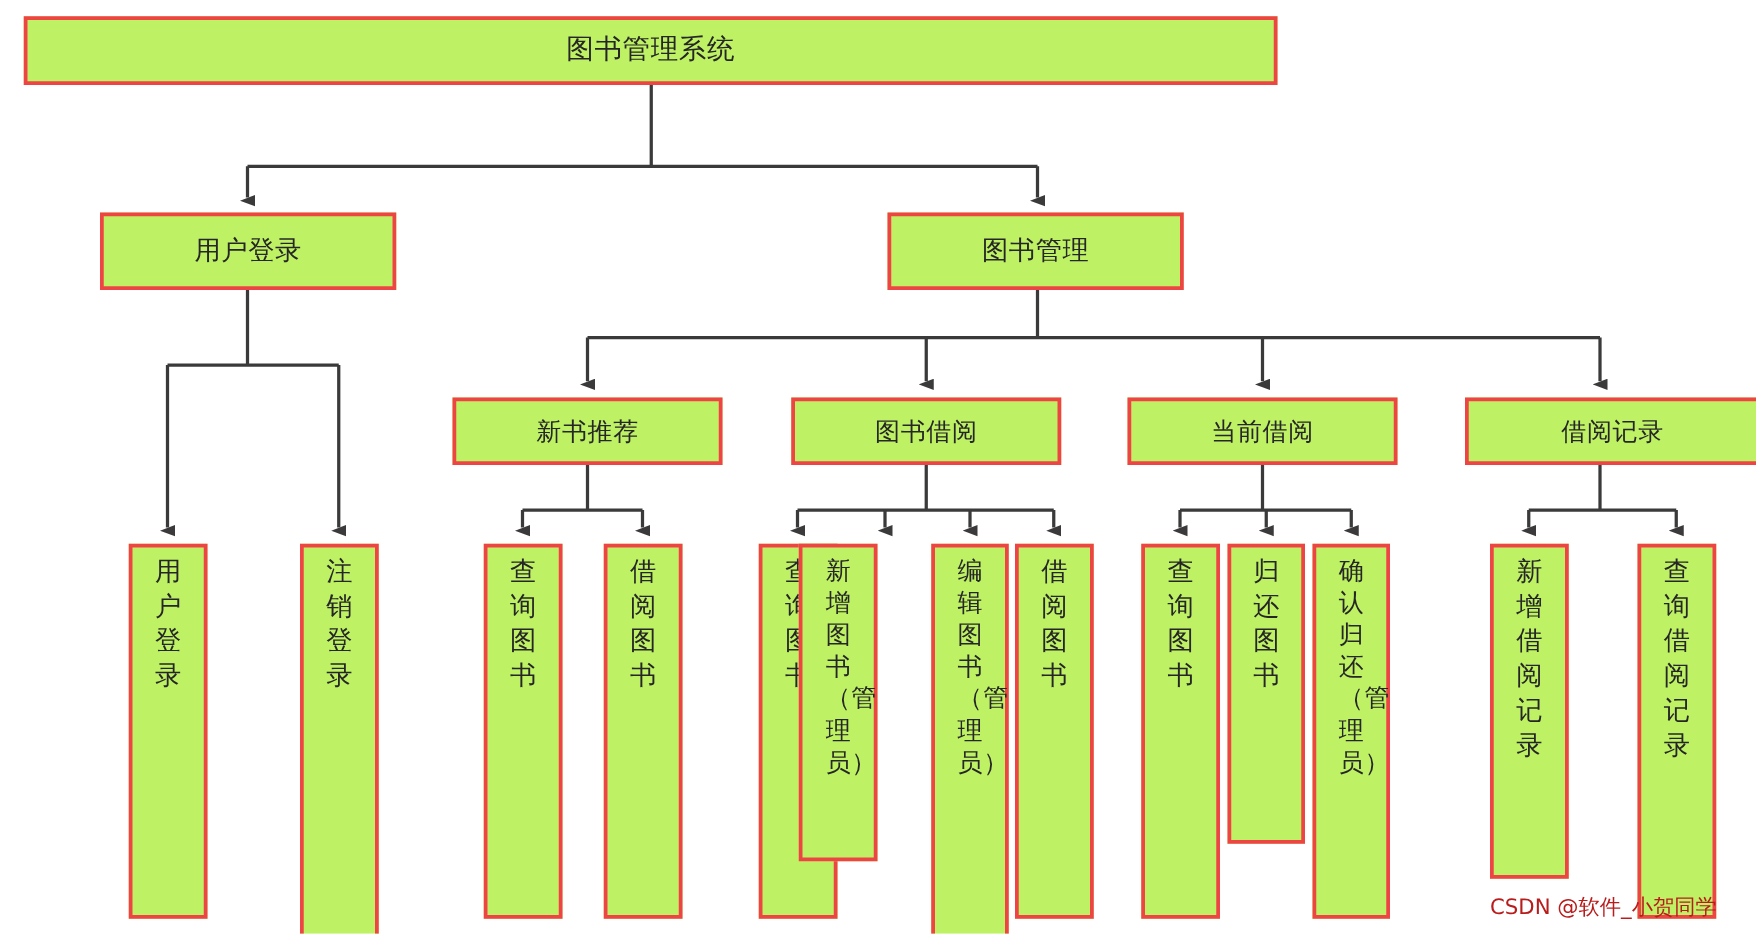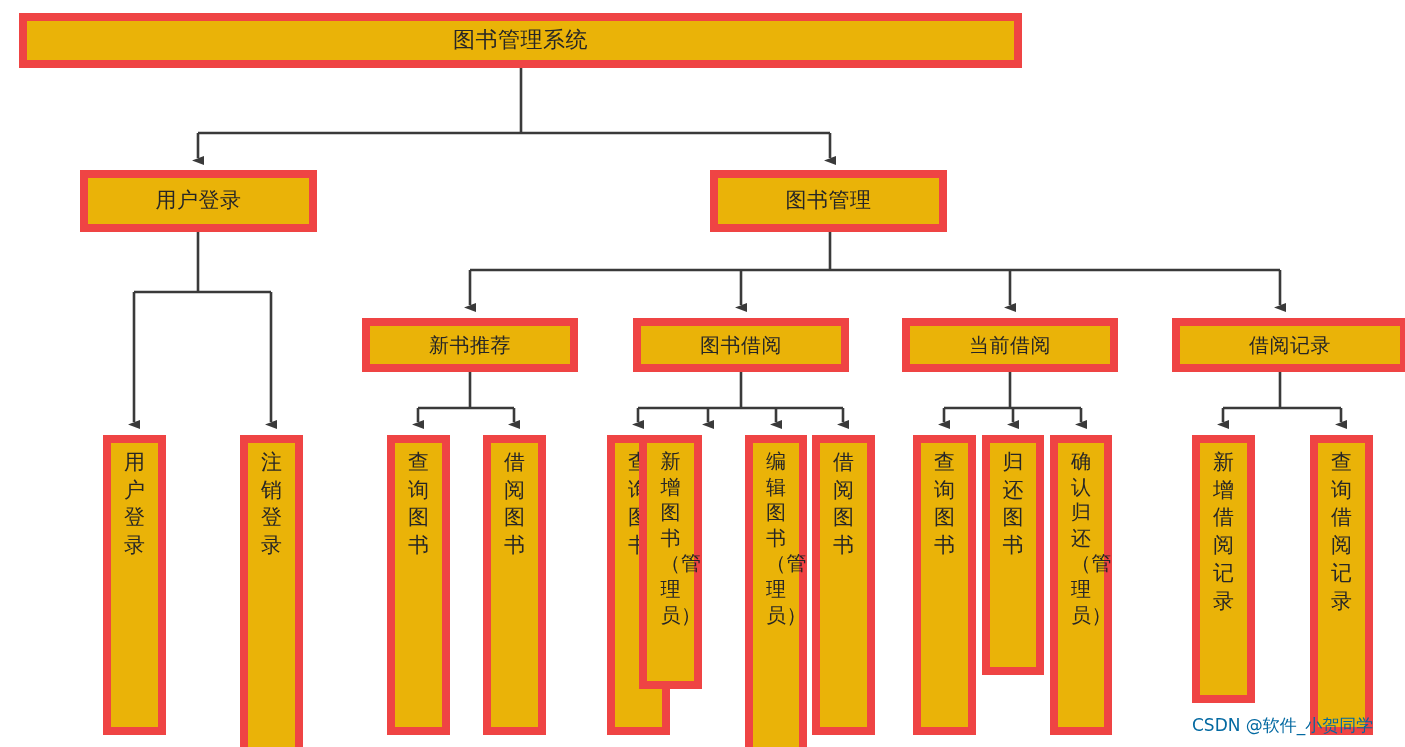--- a/index.html
+++ b/index.html
@@ -21,22 +21,22 @@
   #connector-layer {
     position: absolute;
     left: 0;
     top: 0;
     width: 1405px;
     height: 747px;
   }
   .node {
     position: absolute;
     box-sizing: border-box;
-    border: 8px solid #ef4444;
-    background: #eab308;
+    border: 3px solid #ef4444;
+    background: #bef264;
     display: flex;
     align-items: center;
     justify-content: center;
     color: #262626;
     z-index: 2;
   }
   .node-label {
     display: block;
     text-align: center;
     line-height: 1.12;
@@ -63,21 +63,21 @@
     word-break: break-all;
     line-height: 1.32;
     text-align: center;
   }
   .node.leaf.tall-label .node-label {
     font-size: 20px;
     line-height: 1.28;
   }
   .watermark {
     position: absolute;
-    color: #0369a1;
+    color: #b91c1c;
     font-size: 17px;
     white-space: nowrap;
     z-index: 3;
     font-family: "DejaVu Sans", "Liberation Sans", sans-serif;
   }
 </style>
 </head>
 <body>
 
 <div id="diagram-root">

